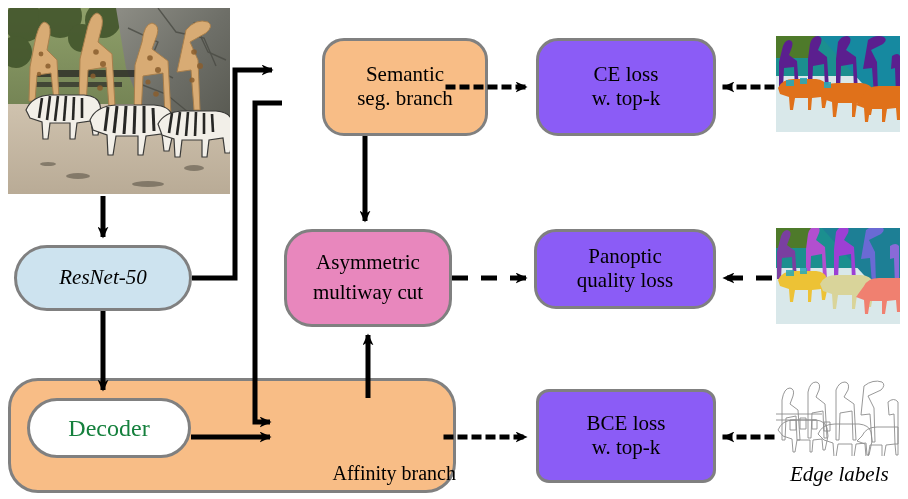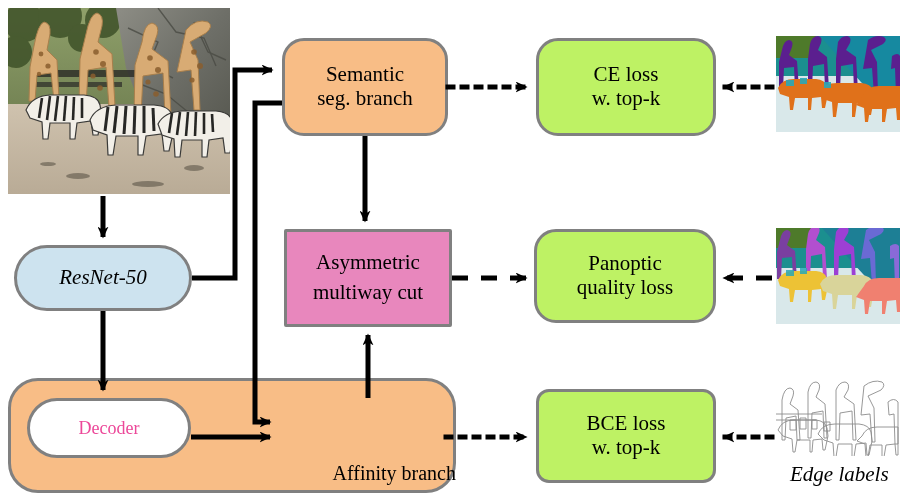--- a/index.html
+++ b/index.html
@@ -9,25 +9,25 @@
 
   
   .node{position:absolute;box-sizing:border-box;
         border:3px solid #808080;
         display:flex;flex-direction:column;
         align-items:center;justify-content:center;
         text-align:center;line-height:1.12;
         color:#000;font-size:21px;}
   .node .l{display:block;white-space:nowrap;}
 
-  .n-orange{background:#f8bd86;border-radius:22px;}
-  .n-green {background:#bef264;border-radius:22px;justify-content:center;}
-  .n-pink  {background:#e887bd;border-radius:2px;gap:6px;}
+  .n-orange{background:#f8bd86;border-radius:22px;margin-left:40px;}
+  .n-green {background:#8b5cf6;border-radius:22px;justify-content:center;}
+  .n-pink  {background:#e887bd;border-radius:28px;gap:6px;}
   .n-blue  {background:#cde3ef;border-radius:38px;}
-  .n-white {background:#ffffff;border-radius:34px;color:#ec4899;font-size:18px;align-items:center;}
+  .n-white {background:#ffffff;border-radius:34px;color:#15803d;font-size:24px;align-items:center;}
 
   
   .branch-box{position:absolute;box-sizing:border-box;
         background:#f8bd86;border:3px solid #808080;border-radius:30px;}
   .branch-label{position:absolute;font-size:20px;color:#000;
         white-space:nowrap;text-align:right;}
 
   
   .photo{position:absolute;overflow:hidden;}
   .cap{position:absolute;font-style:italic;font-size:21px;
@@ -233,21 +233,21 @@
 
   <div class="node n-blue" style="left:14px;top:245px;width:178px;height:66px;font-style:italic;">
     <span class="l">ResNet-50</span>
   </div>
 
   <div class="node n-pink" style="left:284px;top:229px;width:168px;height:98px;">
     <span class="l">Asymmetric</span>
     <span class="l">multiway cut</span>
   </div>
 
-  <div class="node n-green" style="left:534px;top:229px;width:182px;height:94px;">
+  <div class="node n-green" style="left:534px;top:229px;width:182px;height:80px;">
     <span class="l">Panoptic</span>
     <span class="l">quality loss</span>
   </div>
 
   <div class="node n-green" style="left:536px;top:389px;width:180px;height:94px;border-radius:13px;">
     <span class="l">BCE loss</span>
     <span class="l">w. top-k</span>
   </div>
 
   <div class="node n-white" style="left:27px;top:398px;width:164px;height:60px;">

